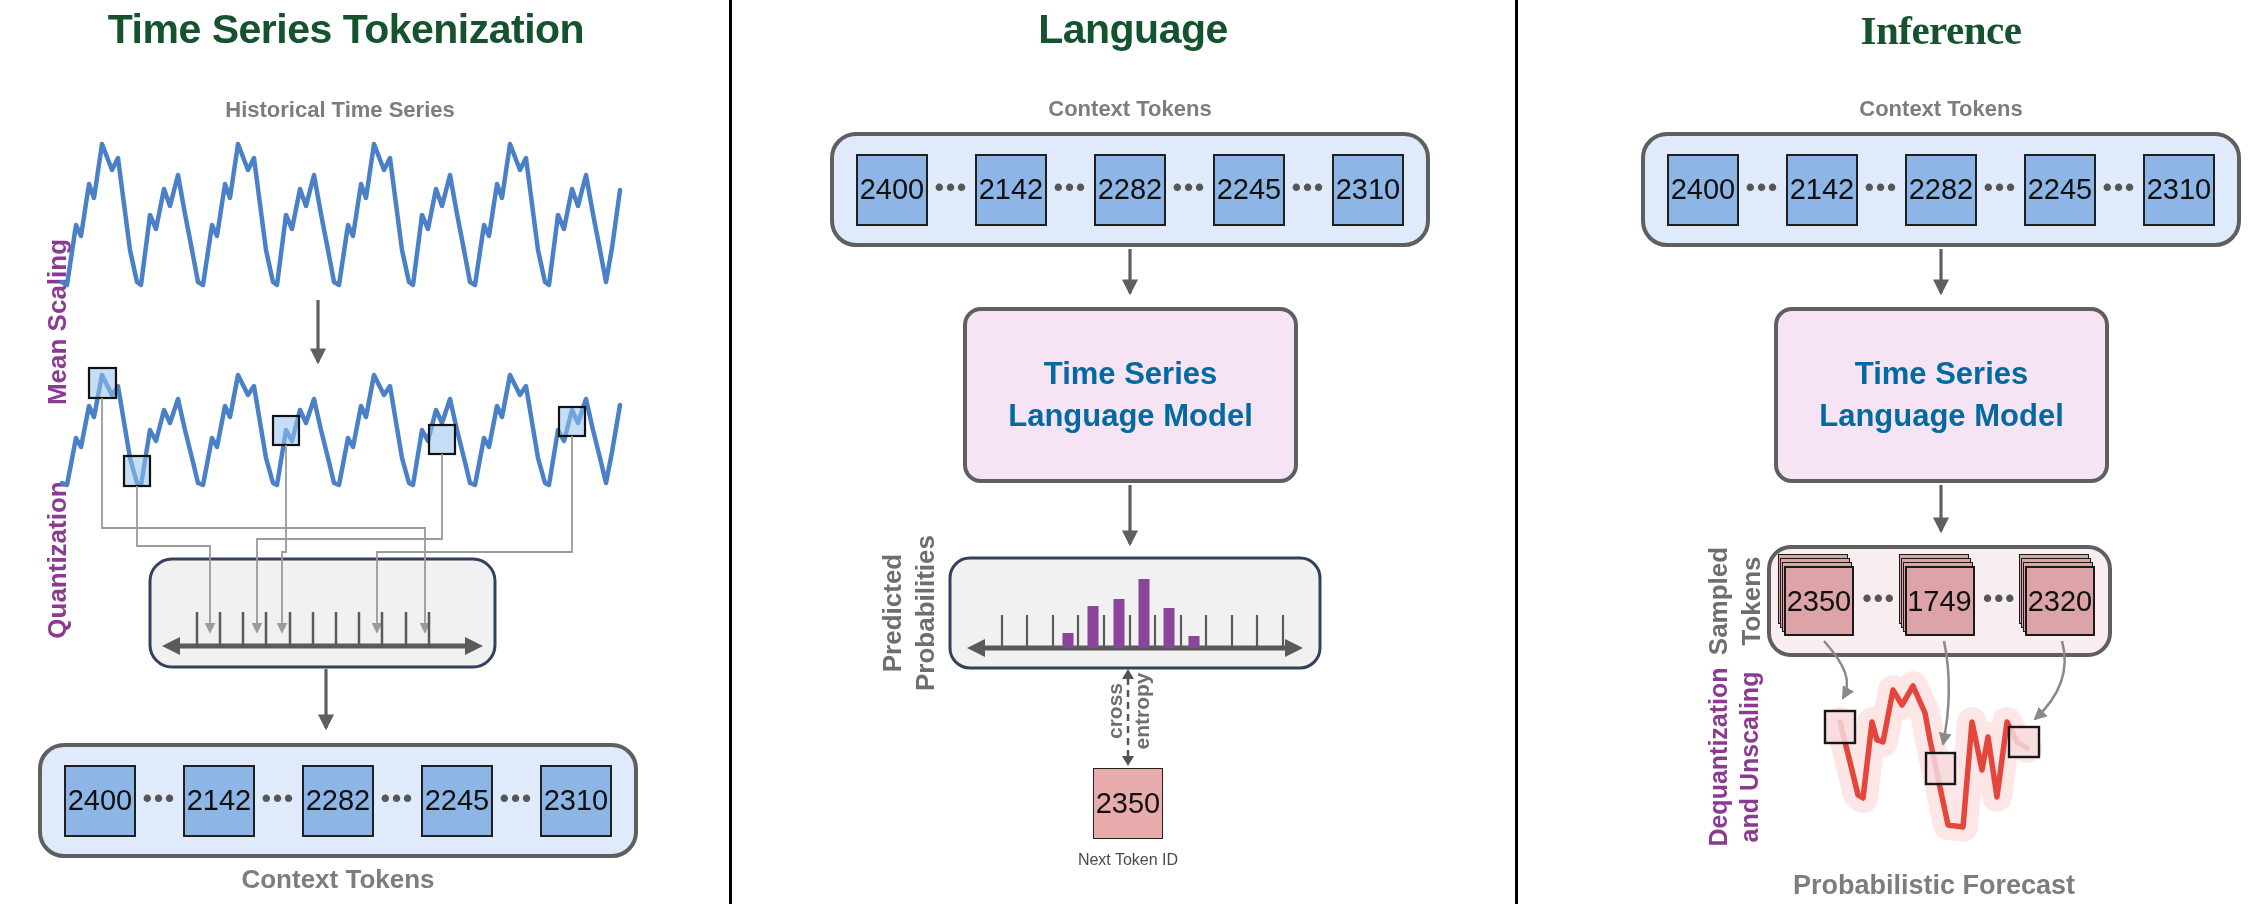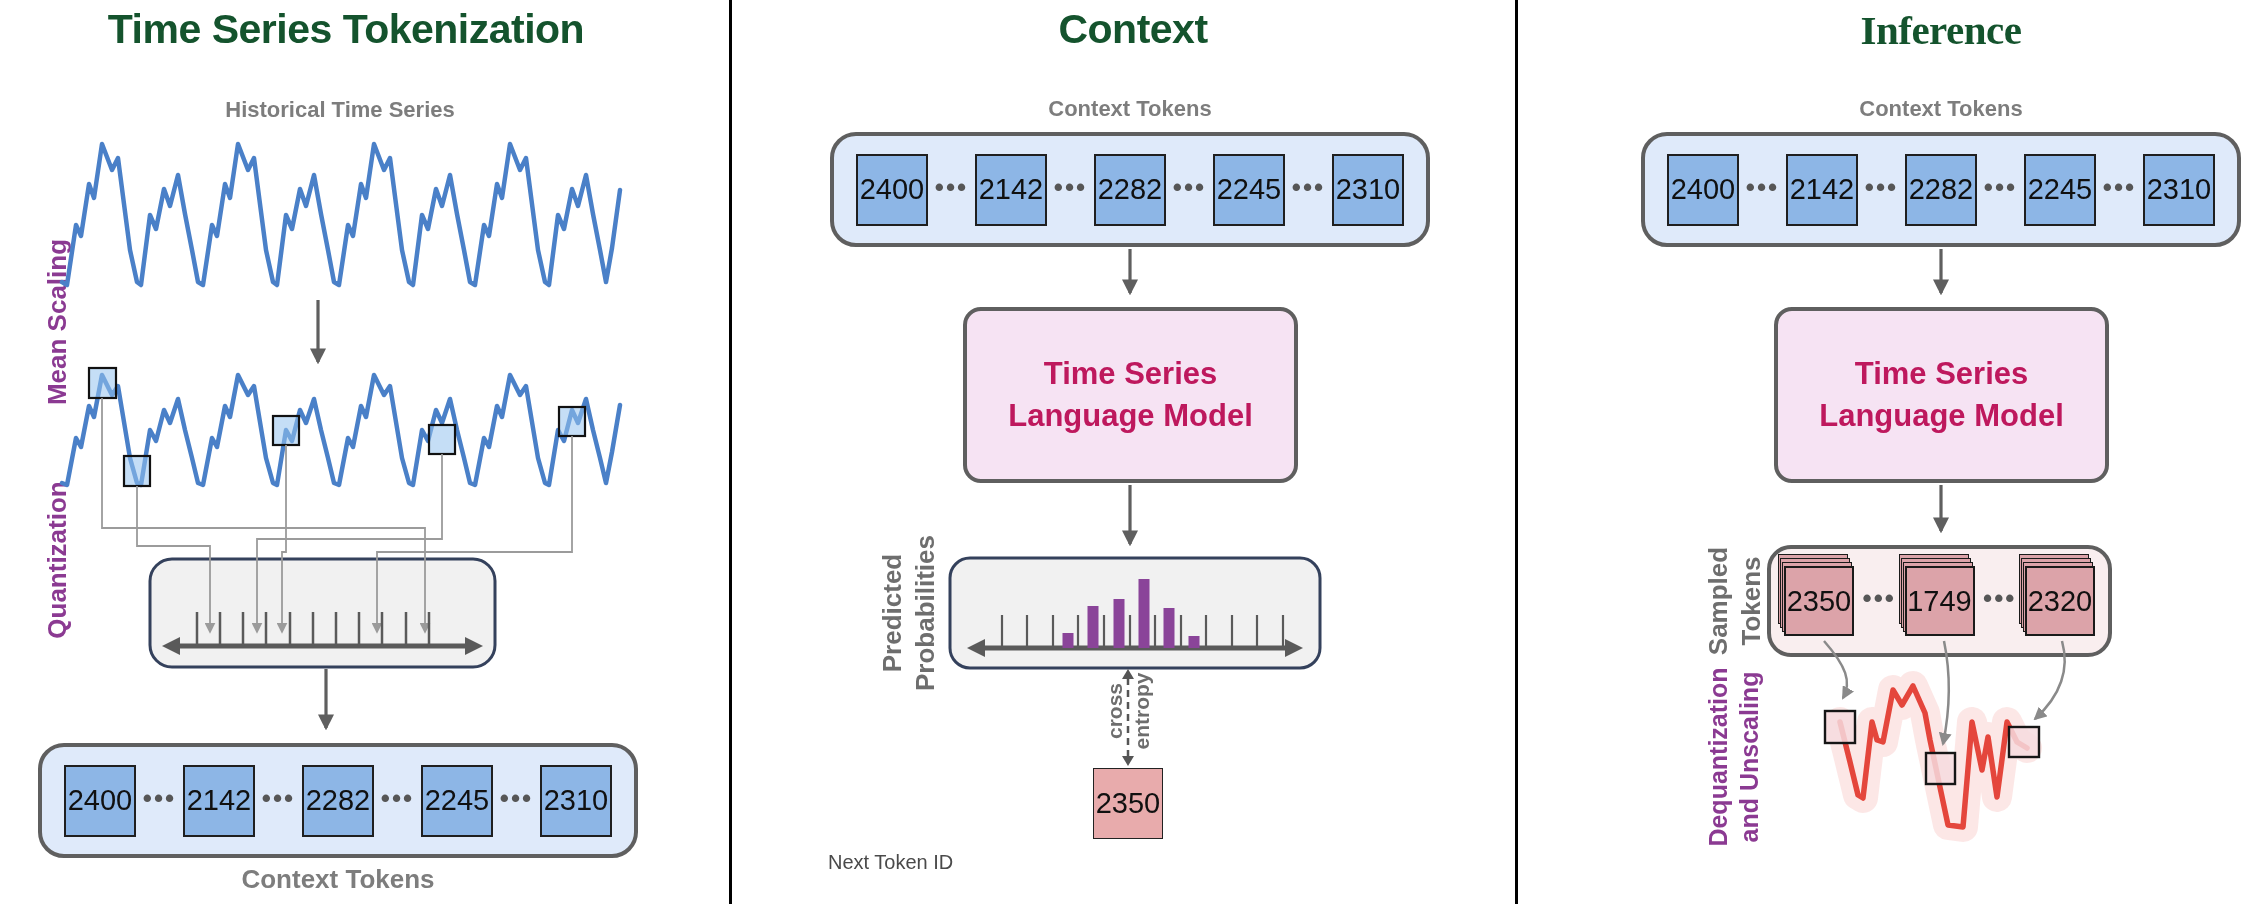--- a/index.html
+++ b/index.html
@@ -5,39 +5,39 @@
   html,body{margin:0;padding:0;background:#ffffff;}
   .stage{position:relative;width:2267px;height:904px;background:#ffffff;overflow:hidden;
          font-family:"Liberation Sans",sans-serif;}
   .divider{position:absolute;top:0;width:3px;height:904px;background:#000;}
   section.panel{position:absolute;top:0;height:904px;}
   .overlay{position:absolute;left:0;top:0;z-index:5;pointer-events:none;}
 
   .title{position:absolute;text-align:center;font-weight:bold;font-size:41px;color:#14532d;letter-spacing:-0.5px;}
   .subtitle{position:absolute;text-align:center;font-weight:bold;font-size:22px;color:#7d7d7d;}
   .caption{position:absolute;text-align:center;font-weight:bold;font-size:26px;color:#7d7d7d;}
-  .plain-caption{position:absolute;text-align:left;font-weight:normal;font-size:20px;color:#4a4a4a;}
+  .plain-caption{position:absolute;text-align:center;font-weight:normal;font-size:16px;color:#4a4a4a;}
 
   .vlabel{position:absolute;transform:translate(-50%,-50%) rotate(-90deg);
           white-space:pre-line;text-align:center;font-weight:bold;line-height:1.25;}
   .vlabel.purple{color:#8b3a92;font-size:26px;}
   .vlabel.gray{color:#6e6e6e;font-size:26px;}
   .vlabel.small{font-size:21px;line-height:1.3;}
 
   .token-container{position:absolute;box-sizing:border-box;height:115px;width:600px;
       background:#dfeafa;border:4px solid #5f5f5f;border-radius:26px;
       display:flex;align-items:center;justify-content:space-between;padding:16px 22px;z-index:2;}
   .token{box-sizing:border-box;width:72px;height:72px;background:#8db6e6;border:2px solid #1f1f1f;
       display:flex;align-items:center;justify-content:center;font-size:29px;color:#101010;}
   .dots{font-size:26px;font-weight:bold;color:#565656;letter-spacing:2px;line-height:1;padding-bottom:6px;}
 
   .model-box{position:absolute;box-sizing:border-box;width:335px;height:176px;background:#f6e3f3;
       border:4px solid #5f5f5f;border-radius:18px;display:flex;align-items:center;justify-content:center;z-index:2;}
   .model-box .model-text{white-space:pre-line;text-align:center;font-weight:bold;font-size:31px;
-      line-height:1.35;color:#be185d;}
+      line-height:1.35;color:#0369a1;}
 
   .next-token-box{position:absolute;box-sizing:border-box;width:70px;height:71px;background:#e8abac;
       border:1.5px solid #222;display:flex;align-items:center;justify-content:center;
       font-size:29px;color:#101010;z-index:2;}
 
   .sampled-container{position:absolute;box-sizing:border-box;width:345px;height:112px;
       background:#f9eeef;border:4px solid #5f5f5f;border-radius:24px;
       display:flex;align-items:center;justify-content:space-between;padding:0 13px;z-index:2;}
   .card{position:relative;width:70px;height:70px;}
   .card .layer{position:absolute;width:70px;height:70px;background:#dca3a9;border:1.5px solid #1a1a1a;box-sizing:border-box;}
@@ -68,21 +68,21 @@
       <div class="token">2282</div>
       <span class="dots">•••</span>
       <div class="token">2245</div>
       <span class="dots">•••</span>
       <div class="token">2310</div>
     </div>
     <div class="caption" style="left:38px;top:864px;width:600px;">Context Tokens</div>
   </section>
 
   <section class="panel" style="left:732px;width:785px;">
-    <div class="title" style="left:101px;top:6px;width:600px;">Context</div>
+    <div class="title" style="left:101px;top:6px;width:600px;">Language</div>
     <div class="subtitle" style="left:98px;top:96px;width:600px;">Context Tokens</div>
 
     <div class="token-container" style="left:98px;top:132px;">
       <div class="token">2400</div>
       <span class="dots">•••</span>
       <div class="token">2142</div>
       <span class="dots">•••</span>
       <div class="token">2282</div>
       <span class="dots">•••</span>
       <div class="token">2245</div>
@@ -146,20 +146,21 @@
       <div class="card">
         <span class="layer l3"></span>
         <span class="layer l2"></span>
         <span class="layer l1"></span>
         <span class="face">2320</span>
       </div>
     </div>
 
     <div class="vlabel purple" style="left:217px;top:757px;font-size:25px;">Dequantization
 and Unscaling</div>
+    <div class="caption" style="left:117px;top:870px;width:600px;font-size:27px;">Probabilistic Forecast</div>
   </section>
 
   <div class="divider" style="left:729px;"></div>
   <div class="divider" style="left:1515px;"></div>
 
   <svg class="overlay" width="2267" height="904" viewBox="0 0 2267 904">
     <defs>
       <marker id="mDark" viewBox="0 0 10 10" refX="8.5" refY="5" markerUnits="userSpaceOnUse" markerWidth="16" markerHeight="16" orient="auto">
         <path d="M0,0 L10,5 L0,10 z" fill="#5f5f5f"></path>
       </marker>

